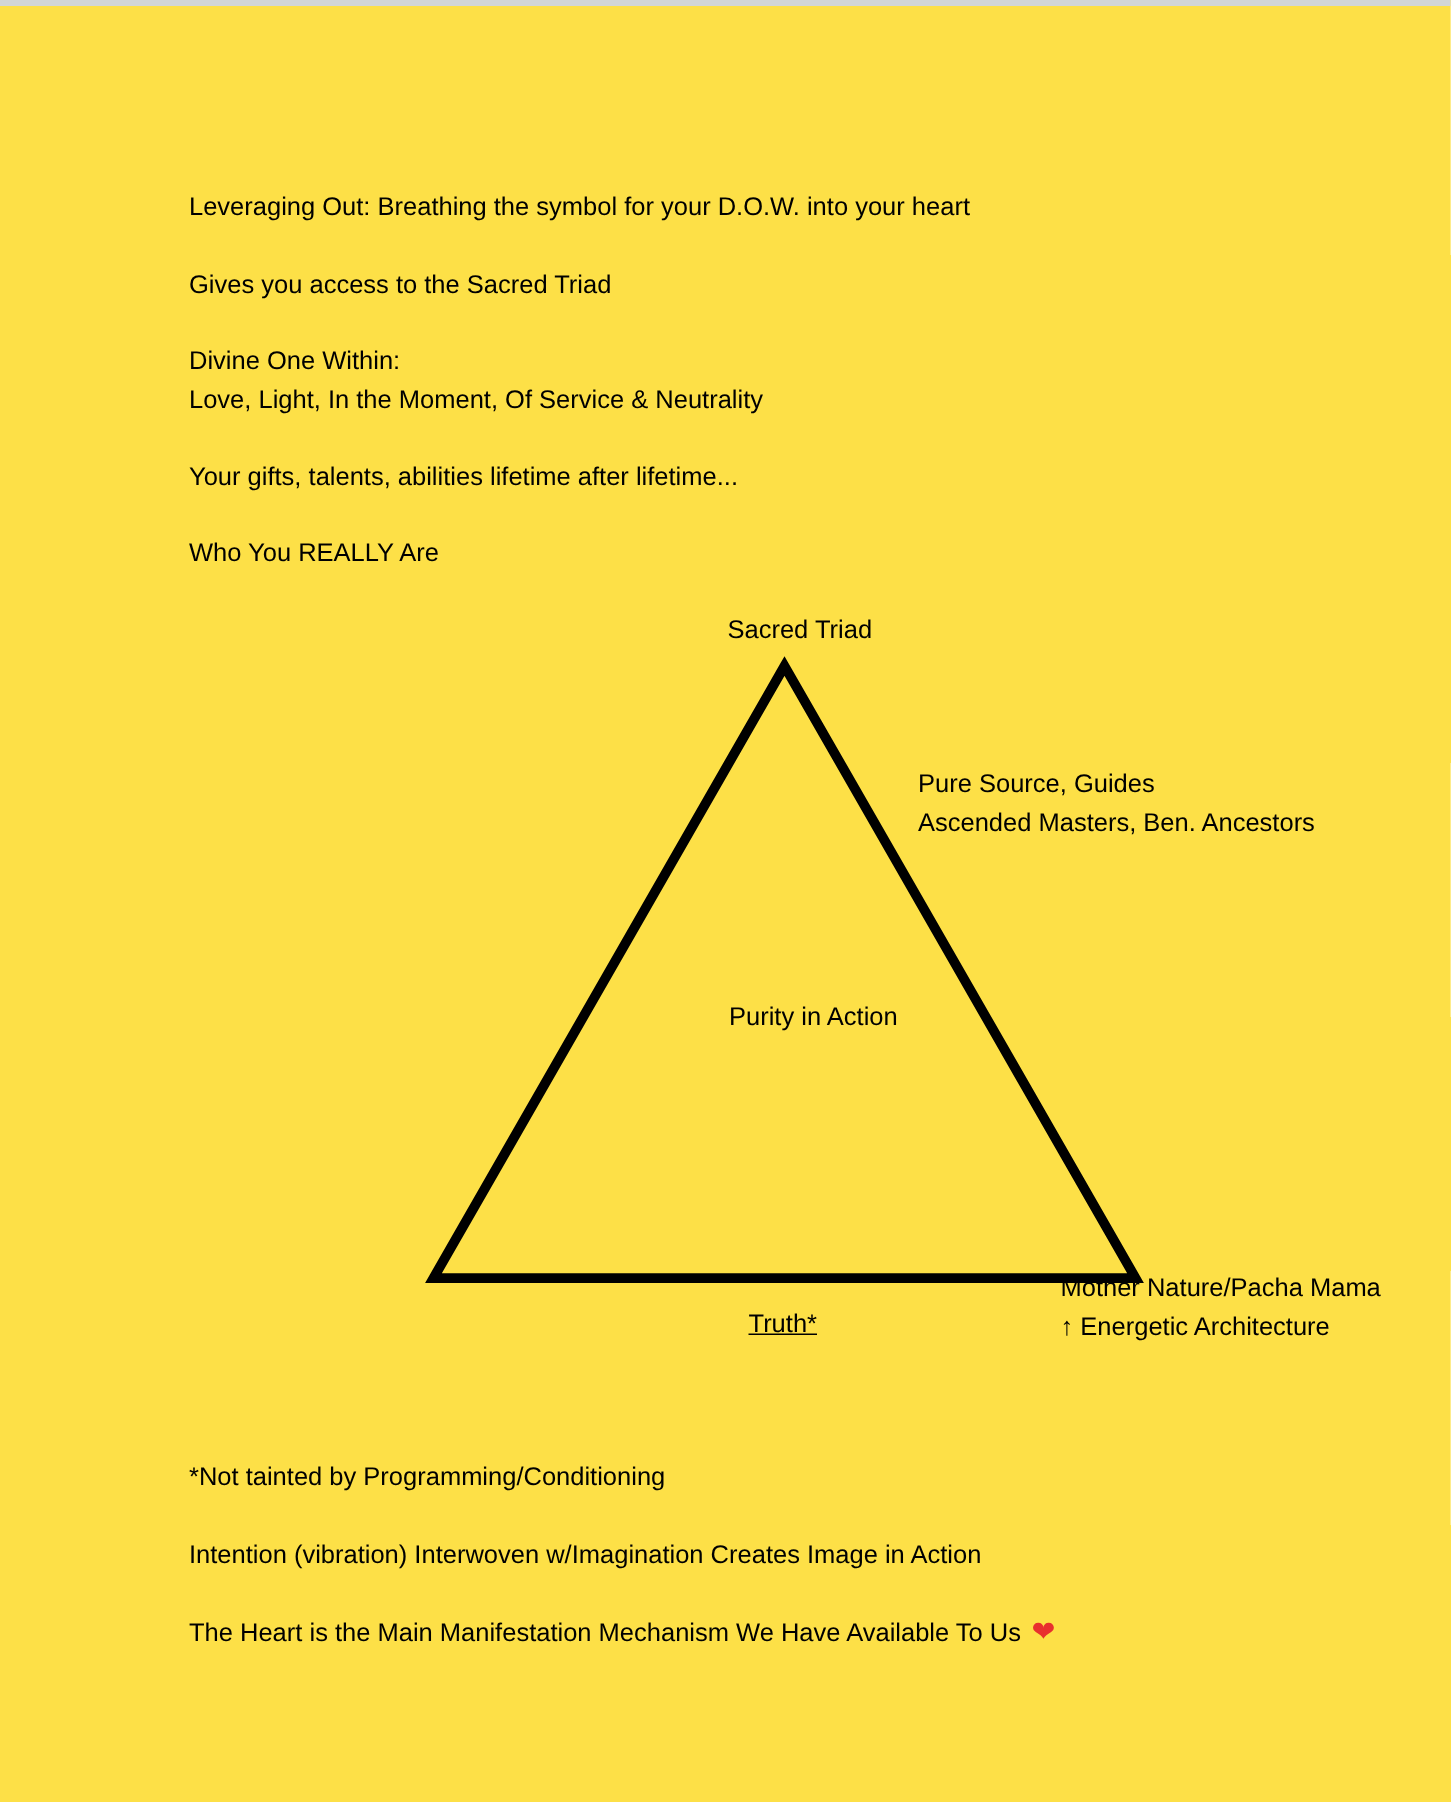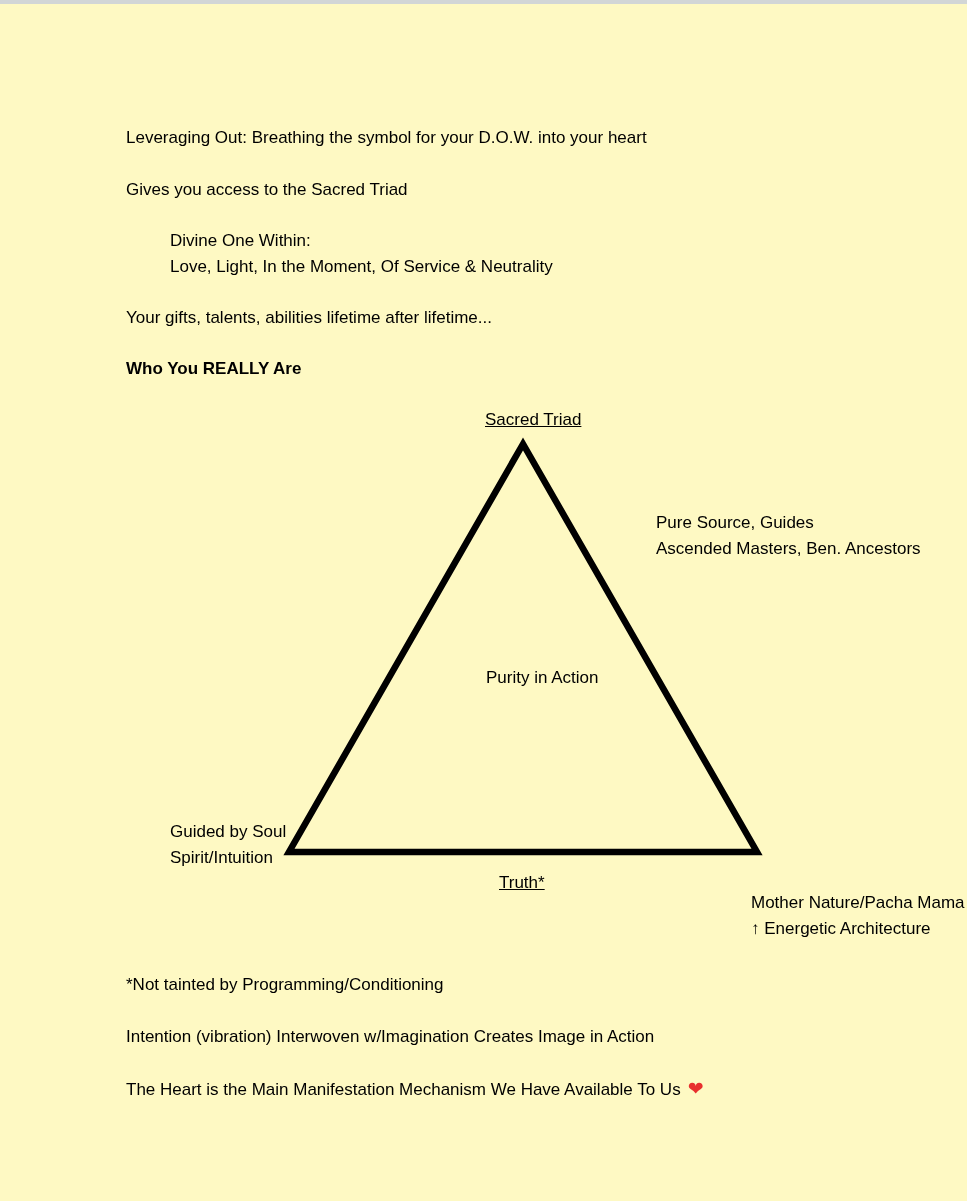--- a/index.html
+++ b/index.html
@@ -9,37 +9,36 @@
     height: 1201px;
     position: relative;
     overflow: hidden;
     font-family: "Liberation Sans", "DejaVu Sans", sans-serif;
     font-size: 17px;
     color: #000000;
   }
   .page {
     position: absolute;
     inset: 0;
-    background: #fef9c3;
+    background: #fde047;
   }
   .top-strip {
     position: absolute;
     top: 0; left: 0;
     width: 967px;
     height: 4px;
   }
   .line {
     position: absolute;
     white-space: nowrap;
     line-height: 26px;
   }
   .multiline div {
     line-height: 26px;
     white-space: nowrap;
-    margin-left: 44px;
   }
   .triangle-svg {
     position: absolute;
     left: 280px;
     top: 433px;
     width: 485px;
     height: 428px;
   }
   .triangle-svg polygon {
     fill: none;
@@ -64,43 +63,39 @@
 
   <div class="line" style="left:126px; top:177px;">Gives you access to the Sacred Triad</div>
 
   <div class="multiline" style="position:absolute; left:126px; top:228px;">
     <div>Divine One Within:</div>
     <div>Love, Light, In the Moment, Of Service &amp; Neutrality</div>
   </div>
 
   <div class="line" style="left:126px; top:305px;">Your gifts, talents, abilities lifetime after lifetime...</div>
 
-  <div class="line" style="left:126px; top:356px;font-weight:bold;">Who You REALLY Are</div>
+  <div class="line" style="left:126px; top:356px;">Who You REALLY Are</div>
 
-  <div class="line" style="left:485px; top:407px;text-decoration:underline;">Sacred Triad</div>
+  <div class="line" style="left:485px; top:407px;">Sacred Triad</div>
 
   <svg class="triangle-svg" viewBox="0 0 485 428">
     <polygon points="243,11 9,419 477,419" style="stroke: rgb(0, 0, 0);"></polygon>
   </svg>
 
   <div class="multiline" style="position:absolute; left:612px; top:510px;">
     <div>Pure Source, Guides</div>
     <div>Ascended Masters, Ben. Ancestors</div>
   </div>
 
   <div class="line" style="left:455px; top:665px;margin-left:31px;">Purity in Action</div>
 
-  <div class="multiline" style="position:absolute; left:126px; top:819px;">
-    <div>Guided by Soul</div>
-    <div>Spirit/Intuition</div>
-  </div>
 
   <div class="line" style="left:499px; top:870px;text-decoration:underline;">Truth*</div>
 
-  <div class="multiline" style="position:absolute; left:707px; top:890px;">
+  <div class="multiline" style="position:absolute; left:707px; top:846px;">
     <div>Mother Nature/Pacha Mama</div>
     <div>↑ Energetic Architecture</div>
   </div>
 
   <div class="line" style="left:126px; top:972px;">*Not tainted by Programming/Conditioning</div>
 
   <div class="line" style="left:126px; top:1024px;">Intention (vibration) Interwoven w/Imagination Creates Image in Action</div>
 
   <div class="line" style="left:126px; top:1075px;">
     <span>The Heart is the Main Manifestation Mechanism We Have Available To Us</span><span class="heart" style="color: rgb(232, 48, 46);">❤</span>

